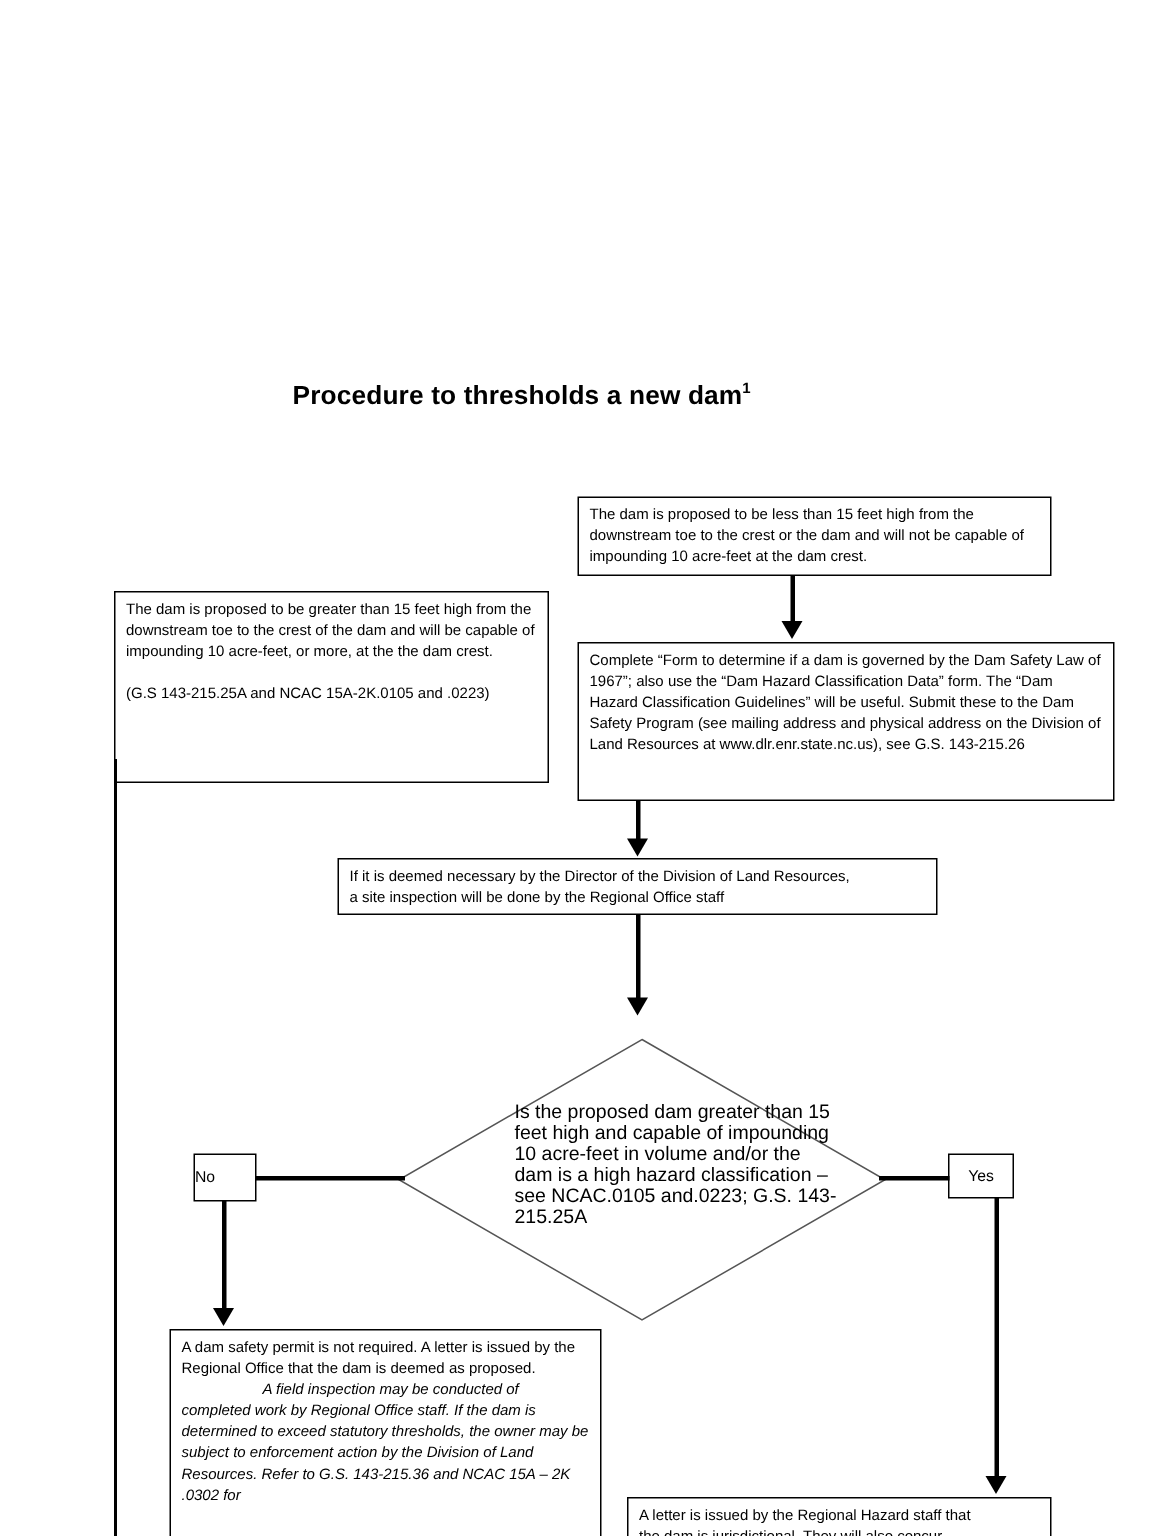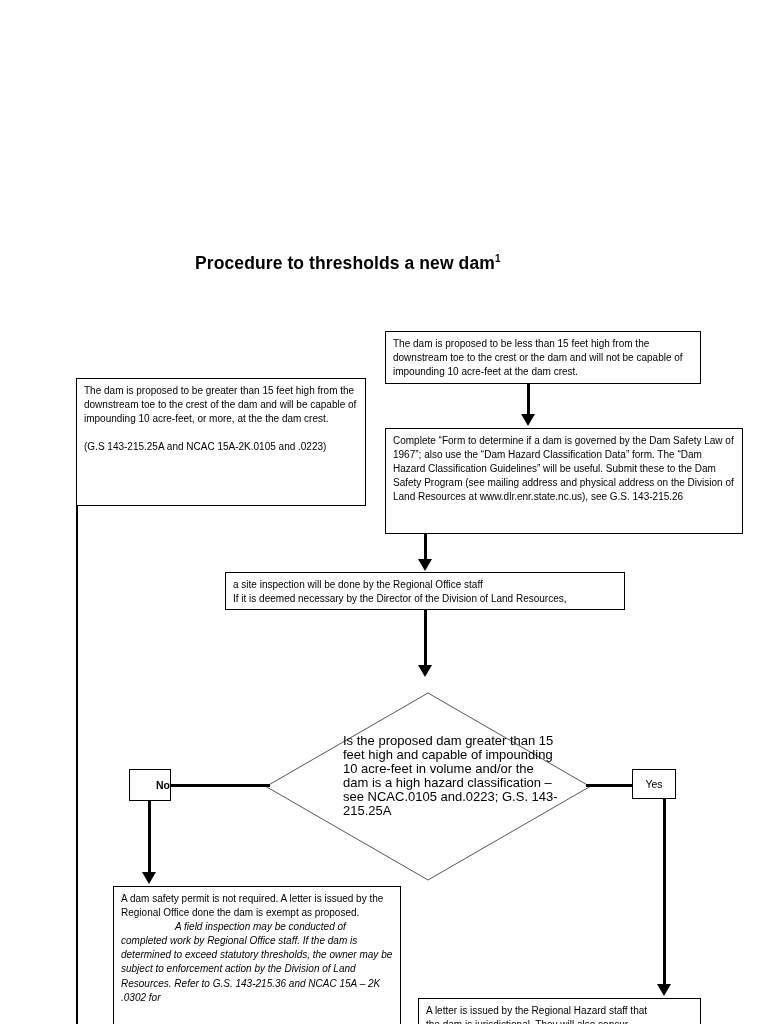--- a/index.html
+++ b/index.html
@@ -57,38 +57,37 @@
     text-indent: 54px;
     font-style: italic;
   }
 
   
   #box-less-than-15 {
     left: 385px; top: 331px;
     width: 316px; height: 53px;
   }
   #box-greater-than-15 {
-    left: 76px; top: 378px;
+    left: 76px; top: 394px;
     width: 290px; height: 128px;
   }
   #box-complete-form {
     left: 385px; top: 428px;
     width: 358px; height: 106px;
   }
   #box-site-inspection {
     left: 225px; top: 572px;
     width: 400px; height: 38px;
   }
   #box-no {
     left: 129px; top: 769px;
     width: 42px; height: 32px;
     padding: 0;
-    display: flex; align-items: center; justify-content: flex-end;
+    display: flex; align-items: center; justify-content: flex-start;
     font-size: 10.5px;
-    font-weight: bold;
   }
   #box-yes {
     left: 632px; top: 769px;
     width: 44px; height: 30px;
     padding: 14px;
     display: flex; align-items: center; justify-content: center;
     font-size: 10.5px;
   }
   #box-no-result {
     left: 113px; top: 886px;
@@ -155,40 +154,40 @@
   <div class="node" id="box-greater-than-15">
     <p>The dam is proposed to be  greater than 15 feet high from the downstream toe to the crest of the dam and will be capable of impounding 10 acre-feet, or more, at the the dam crest.</p>
     <p class="gap">(G.S 143-215.25A and NCAC 15A-2K.0105 and .0223)</p>
   </div>
 
   <div class="node" id="box-complete-form">
     <p>Complete “Form to determine if a dam is governed by the Dam Safety Law  of 1967”;  also use the “Dam Hazard Classification Data”  form. The “Dam Hazard Classification Guidelines” will be useful. Submit these to the Dam Safety Program (see mailing address and physical address on the Division of Land Resources at www.dlr.enr.state.nc.us), see G.S.  143-215.26</p>
   </div>
 
   <div class="node" id="box-site-inspection">
+    <p>If it is deemed necessary by the Director of the Division of Land Resources,</p>
     <p>a site inspection will be done by the Regional Office staff</p>
-    <p>If it is deemed necessary by the Director of the Division of Land Resources,</p>
   </div>
 
   <div id="decision-diamond">
     <svg viewBox="0 0 326 189">
       <polygon points="163,1 325,94.5 163,188 1,94.5" fill="#ffffff" stroke="#555555" stroke-width="1"></polygon>
     </svg>
     <div id="decision-text">Is the proposed dam greater than 15  feet high  and  capable of impounding 10 acre-feet in volume and/or the  dam is a high hazard classification –  see NCAC.0105 and.0223;  G.S. 143-215.25A</div>
   </div>
 
   <div class="node" id="box-no">
     <span>No</span>
   </div>
   <div class="node" id="box-yes">
     <span>Yes</span>
   </div>
 
   <div class="node" id="box-no-result">
-    <p>A dam safety permit is not required.  A  letter is issued by the Regional Office done the dam is exempt as proposed.</p>
+    <p>A dam safety permit is not required.  A  letter is issued by the Regional Office that the dam is deemed as proposed.</p>
     <p class="indent">A field inspection may be conducted of completed work by Regional Office staff. If the dam is determined to exceed statutory thresholds, the owner may be subject to enforcement action by the Division of Land Resources. Refer to G.S. 143-215.36 and NCAC 15A – 2K .0302 for</p>
   </div>
 
   <div class="node" id="box-yes-result">
     <p>A letter is issued by the Regional Hazard staff that</p>
     <p>the dam is jurisdictional.  They will also concur</p>
   </div>
 
   <div class="conn vline" style="left:527px; top:384px; height:32px;"></div>
   <div class="arrowhead" style="left:521px; top:414px;"></div>

